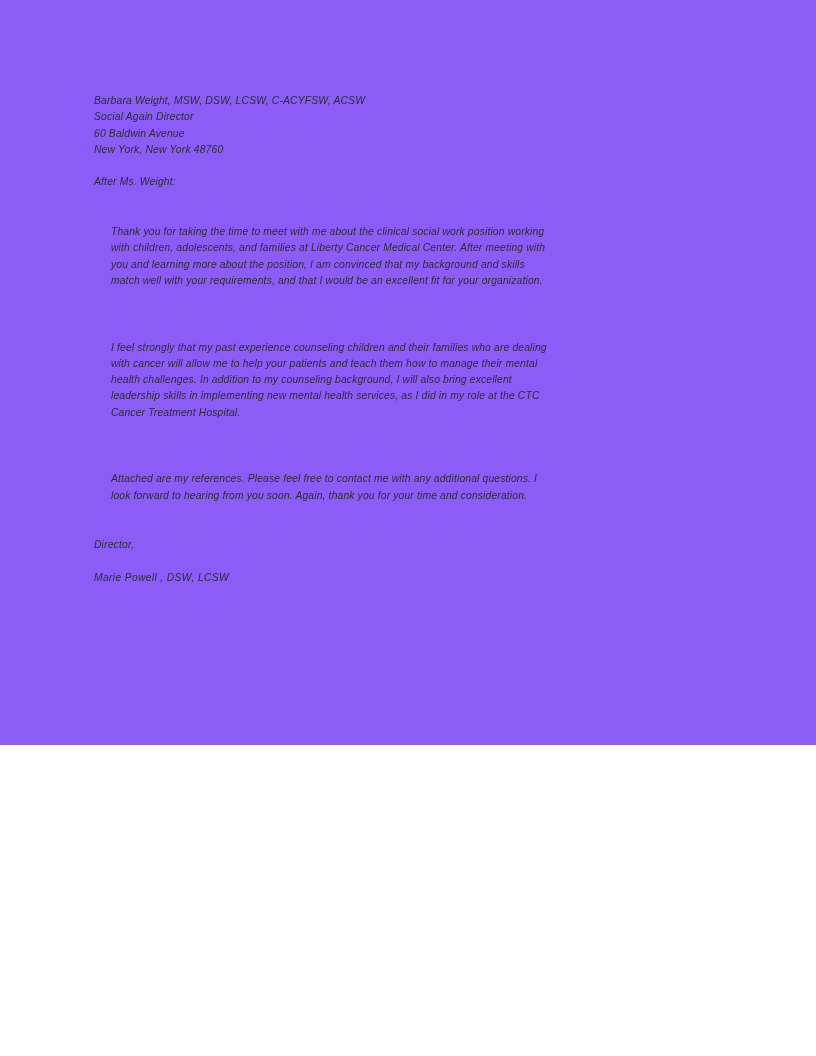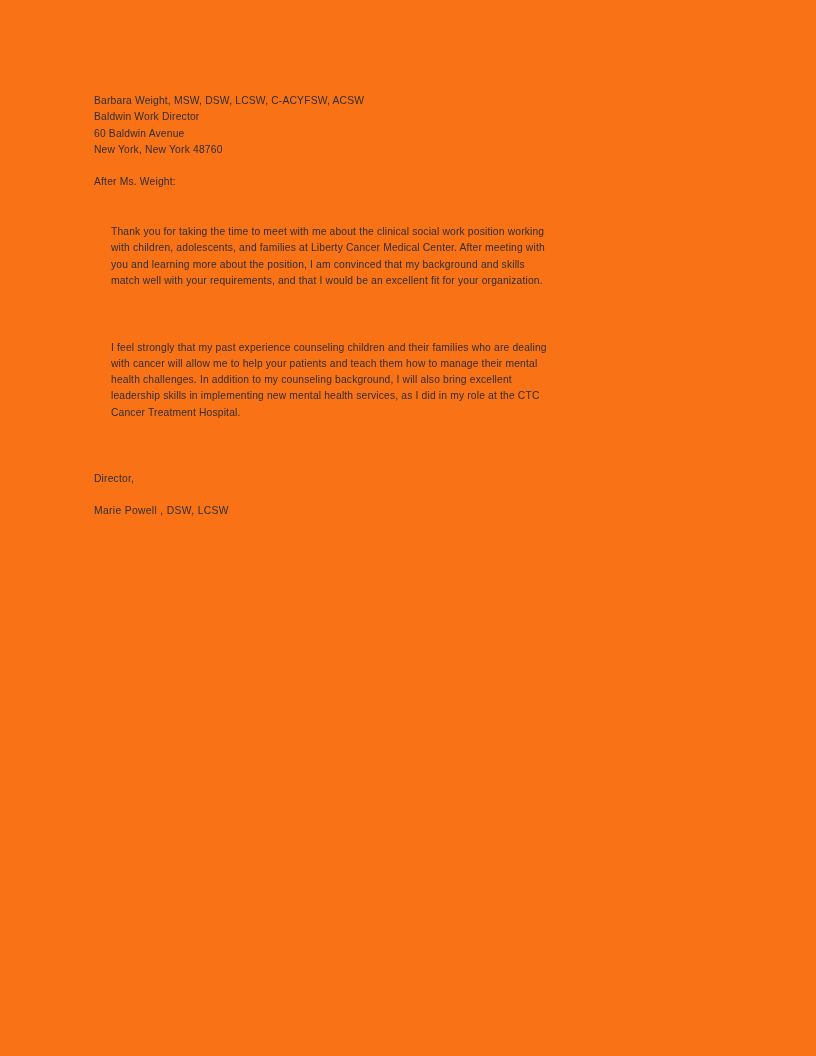--- a/index.html
+++ b/index.html
@@ -10,23 +10,24 @@
   body {
     width: 816px;
     height: 1056px;
     font-family: "Liberation Sans", sans-serif;
     color: #2e2e2e;
     -webkit-font-smoothing: antialiased;
   }
   .page {
     position: relative;
     width: 816px;
-    height: 1056px;
-    background: #f97316;
+    height: 745px;
+    background: #8b5cf6;
     box-sizing: border-box;
+    font-style: italic;
   }
   .letter {
     position: absolute;
     left: 94px;
     top: 93px;
     width: 440px;
   }
   .line {
     font-size: 10.3px;
     line-height: 16.3px;
@@ -49,39 +50,40 @@
   .sig-name { letter-spacing: 0.35px; }
 </style>
 </head>
 <body>
 
 <div class="page">
   <div class="letter">
 
     <div class="block">
       <div class="line">Barbara Weight, MSW, DSW, LCSW, C-ACYFSW, ACSW</div>
-      <div class="line">Baldwin Work Director</div>
+      <div class="line">Social Again Director</div>
       <div class="line">60 Baldwin Avenue</div>
       <div class="line">New York, New York 48760</div>
     </div>
 
     <div class="gap-sm"></div>
 
     <div class="line">After Ms. Weight:</div>
 
     <div class="gap-para"></div>
 
     <p class="para">Thank you for taking the time to meet with me about the clinical social work position working with children, adolescents, and families at Liberty Cancer Medical Center. After meeting with you and learning more about the position, I am convinced that my background and skills match well with your requirements, and that I would be an excellent fit for your organization.</p>
 
     <div class="gap-para"></div>
 
     <p class="para">I feel strongly that my past experience counseling children and their families who are dealing with cancer will allow me to help your patients and teach them how to manage their mental health challenges. In addition to my counseling background, I will also bring excellent leadership skills in implementing new mental health services, as I did in my role at the CTC Cancer Treatment Hospital.</p>
 
     <div class="gap-para"></div>
 
+    <p class="para">Attached are my references. Please feel free to contact me with any additional questions. I look forward to hearing from you soon. Again, thank you for your time and consideration.</p>
 
     <div class="gap-para"></div>
 
     <div class="line">Director,</div>
 
     <div class="gap-para"></div>
 
     <div class="line sig-name">Marie Powell , DSW, LCSW</div>
 
   </div>

